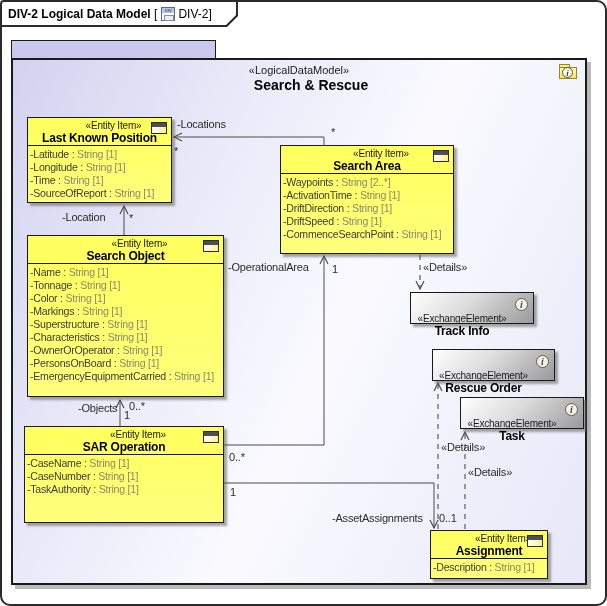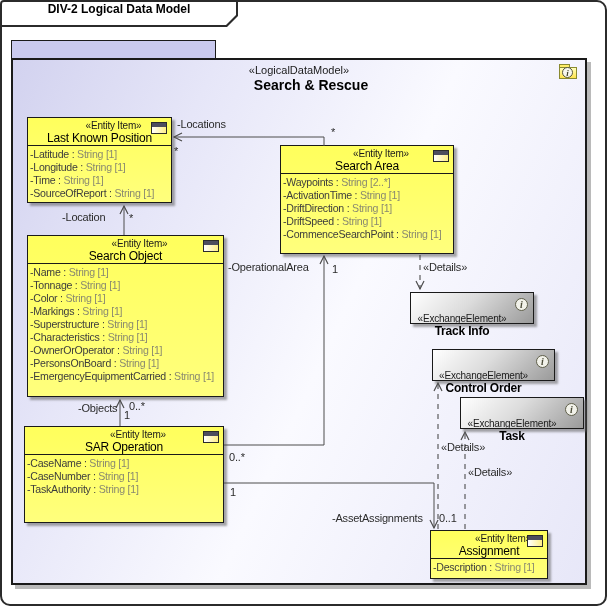--- a/index.html
+++ b/index.html
@@ -5,21 +5,21 @@
   html,body{margin:0;padding:0;background:#fff;}
   #app{position:relative;width:607px;height:606px;background:#ffffff;border:2px solid #2b2b2b;
        border-radius:4px 10px 10px 10px;box-sizing:border-box;overflow:hidden;
        font-family:"Liberation Sans","DejaVu Sans",sans-serif;}
 
   
   .titletab{position:absolute;left:0;top:0;width:236px;height:25px;background:#2b2b2b;
     clip-path:polygon(0 0,100% 0,100% calc(100% - 11px),calc(100% - 11px) 100%,0 100%);z-index:30;}
   .titletab-in{position:absolute;left:0;top:0;right:2px;bottom:2px;background:#ffffff;
     clip-path:polygon(0 0,100% 0,100% calc(100% - 10px),calc(100% - 10px) 100%,0 100%);
-    display:flex;align-items:center;box-sizing:border-box;flex-direction:column;}
+    display:flex;align-items:center;padding-left:6px;box-sizing:border-box;}
   .tbold{font-size:12px;font-weight:bold;color:#000;white-space:pre;}
   .tnorm{font-size:12px;color:#000;white-space:pre;}
   .divicon{display:inline-block;width:14px;height:14px;border:1px solid #5a6a8a;background:#fff;
     margin:0 3px 0 4px;position:relative;box-sizing:border-box;}
   .divicon-bar{position:absolute;left:0;top:0;right:0;height:5px;background:#b9c6ea;
     font-size:4px;line-height:5px;color:#223;text-align:center;overflow:hidden;display:block;}
   .divicon:after{content:"";position:absolute;left:2px;top:7px;width:8px;height:4px;
     border:1px solid #8a8aa0;background:#e8ecf8;}
 
   
@@ -39,21 +39,21 @@
   .foldericon .fi{position:absolute;left:3px;top:3px;width:11px;height:11px;border-radius:50%;
     border:1px solid #55553a;background:#f7f7ef;color:#44442e;font:italic bold 9px/11px "Liberation Serif",serif;
     text-align:center;box-sizing:border-box;}
 
   
   .entity{position:absolute;border:1px solid #1a1a1a;box-sizing:border-box;z-index:5;
     background:linear-gradient(180deg,#ffff5c 0%,#ffff6e 55%,#ffff7d 100%);
     box-shadow:3px 3px 2px rgba(95,95,95,0.55);}
   .ehead{position:relative;border-bottom:1px solid #1a1a1a;text-align:center;padding-top:2px;}
   .stereo{font-size:10px;line-height:11px;color:#1a1a1a;letter-spacing:-0.2px;padding-left:28px;}
-  .ename{font-size:12px;line-height:14px;font-weight:normal;color:#000;letter-spacing:-0.2px;}
+  .ename{font-size:12px;line-height:14px;font-weight:bold;color:#000;letter-spacing:-0.2px;}
   .classicon{position:absolute;right:4px;top:4px;width:16px;height:12px;border:1px solid #2b2b2b;
     background:linear-gradient(90deg,#ffffff,#ffef86);box-sizing:border-box;}
   .classicon:before{content:"";position:absolute;left:0;top:0;right:0;height:4px;background:#4d4d5e;}
   .eattrs{padding:2px 0 0 2px;}
   .attr{font-size:10.6px;line-height:13px;white-space:nowrap;letter-spacing:-0.25px;}
   .an{color:#3d3d3d;white-space:pre;}
   .at{color:#8a8a70;white-space:pre;}
 
   
   .exch{position:absolute;border:1.5px solid #1a1a1a;box-sizing:border-box;z-index:5;
@@ -176,21 +176,21 @@
       </div>
   </div>
 
   <div class="exch" style="left:408px;top:290px;width:124px;height:32px">
     <div class="xstereo">«ExchangeElement»</div>
     <div class="xname">Track Info</div>
     <span class="einfo">i</span>
   </div>
   <div class="exch" style="left:430px;top:347px;width:123px;height:32px">
     <div class="xstereo">«ExchangeElement»</div>
-    <div class="xname">Control Order</div>
+    <div class="xname">Rescue Order</div>
     <span class="einfo">i</span>
   </div>
   <div class="exch" style="left:458px;top:395px;width:124px;height:32px">
     <div class="xstereo">«ExchangeElement»</div>
     <div class="xname">Task</div>
     <span class="einfo">i</span>
   </div>
 
   <svg class="overlay" width="607" height="606" viewBox="0 0 607 606">
     <defs>

